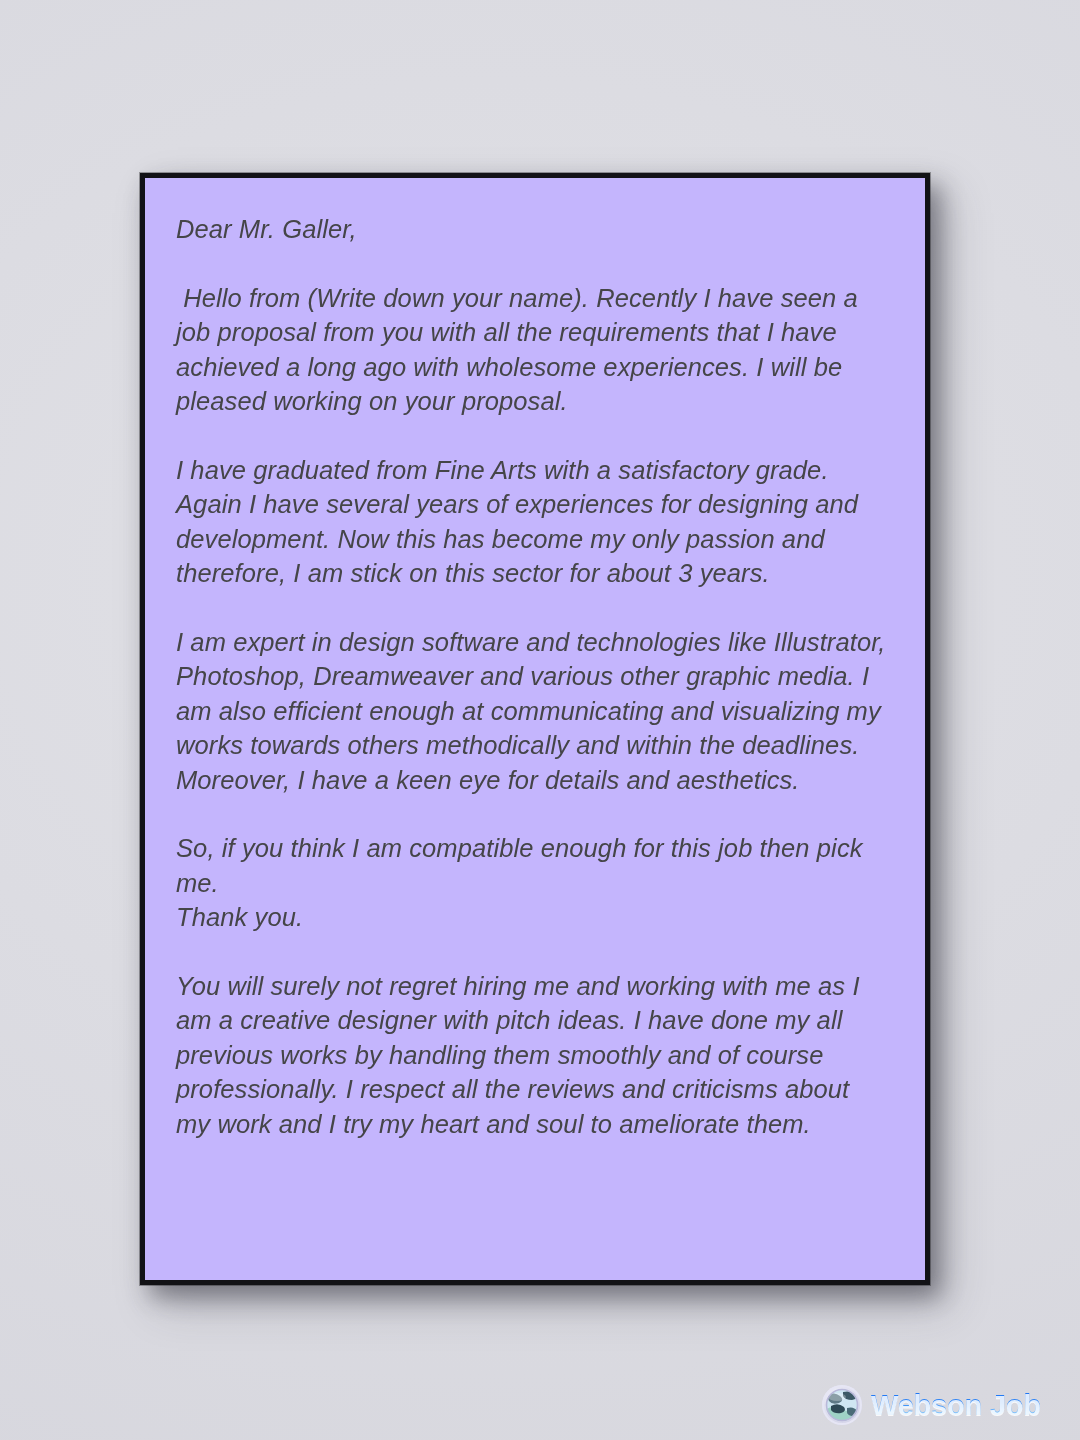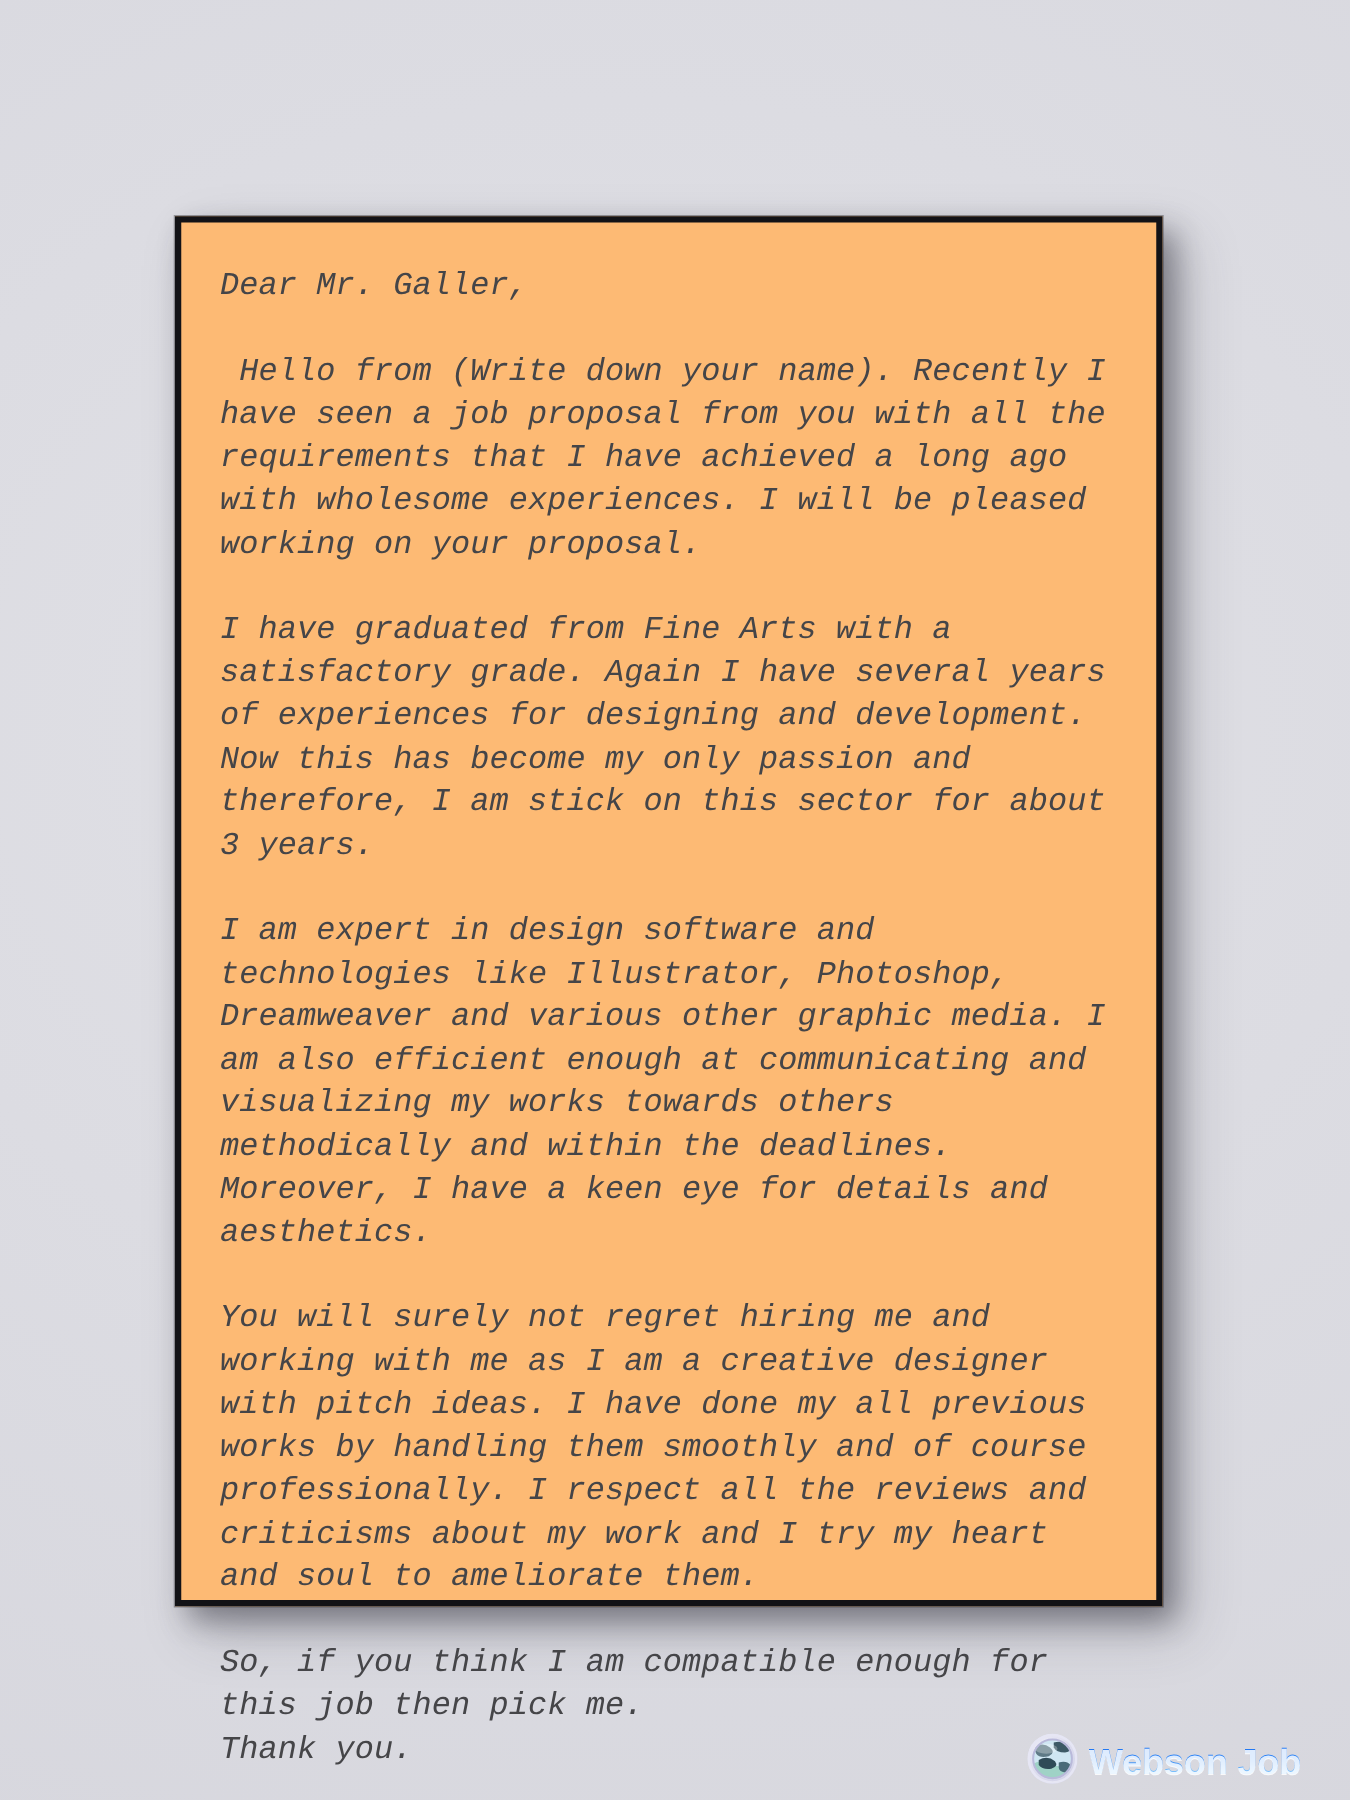--- a/index.html
+++ b/index.html
@@ -23,28 +23,27 @@
       radial-gradient(ellipse 1400px 1100px at 46% 40%, #e1e1e6 0%, #dcdce2 45%, #d6d6dd 100%);
   }
 
   
   #doc-sheet {
     position: absolute;
     left: 140px;
     top: 173px;
     width: 790px;
     height: 1112px;
-    background: #fdba74;
+    background: #c4b5fd;
     border: 5px solid #121216;
     box-sizing: border-box;
     box-shadow:
       0 0 0 1px rgba(20,20,24,0.35),
       10px 12px 22px rgba(40,40,50,0.45),
       18px 20px 40px rgba(60,60,70,0.25);
-    font-family: Liberation Mono, monospace;
   }
 
   #letter-body {
     position: absolute;
     left: 31px;
     top: 34px;
     right: 36px;
     font-size: 25.5px;
     line-height: 34.5px;
     color: #454548;
@@ -60,21 +59,21 @@
     margin-bottom: 0;
   }
 
   
   #brand-logo {
     position: absolute;
     left: 822px;
     top: 1383px;
     height: 44px;
     display: flex;
-    align-items: flex-end;
+    align-items: center;
     gap: 9px;
   }
 
   #brand-globe {
     width: 40px;
     height: 40px;
     flex: 0 0 40px;
     border-radius: 50%;
     background: radial-gradient(circle at 38% 34%, #f4f3fa 0%, #dcdcee 52%, #c9c9e2 100%);
     box-shadow: inset 0 0 0 2px #e6e6f4;
@@ -105,23 +104,23 @@
 <body>
 
 <div id="backdrop"></div>
 
 <div id="doc-sheet">
   <div id="letter-body">
     <p class="letter-para">Dear Mr. Galler,</p>
     <p class="letter-para"> Hello from (Write down your name). Recently I have seen a job proposal from you with all the requirements that I have achieved a long ago with wholesome experiences. I will be pleased working on your proposal.</p>
     <p class="letter-para">I have graduated from Fine Arts with a satisfactory grade. Again I have several years of experiences for designing and development. Now this has become my only passion and therefore, I am stick on this sector for about 3 years.</p>
     <p class="letter-para">I am expert in design software and technologies like Illustrator, Photoshop, Dreamweaver and various other graphic media. I am also efficient enough at communicating and visualizing my works towards others methodically and within the deadlines. Moreover, I have a keen eye for details and aesthetics.</p>
-    <p class="letter-para">You will surely not regret hiring me and working with me as I am a creative designer with pitch ideas. I have done my all previous works by handling them smoothly and of course professionally. I respect all the reviews and criticisms about my work and I try my heart and soul to ameliorate them.</p>
     <p class="letter-para">So, if you think I am compatible enough for this job then pick me.
 Thank you.</p>
+    <p class="letter-para">You will surely not regret hiring me and working with me as I am a creative designer with pitch ideas. I have done my all previous works by handling them smoothly and of course professionally. I respect all the reviews and criticisms about my work and I try my heart and soul to ameliorate them.</p>
   </div>
 </div>
 
 <div id="brand-logo">
   <span id="brand-globe">
     <svg width="34" height="34" viewBox="0 0 34 34" aria-hidden="true">
       <defs>
         <clipPath id="globeClip">
             <circle cx="17" cy="17" r="16"></circle>
           </clipPath>

